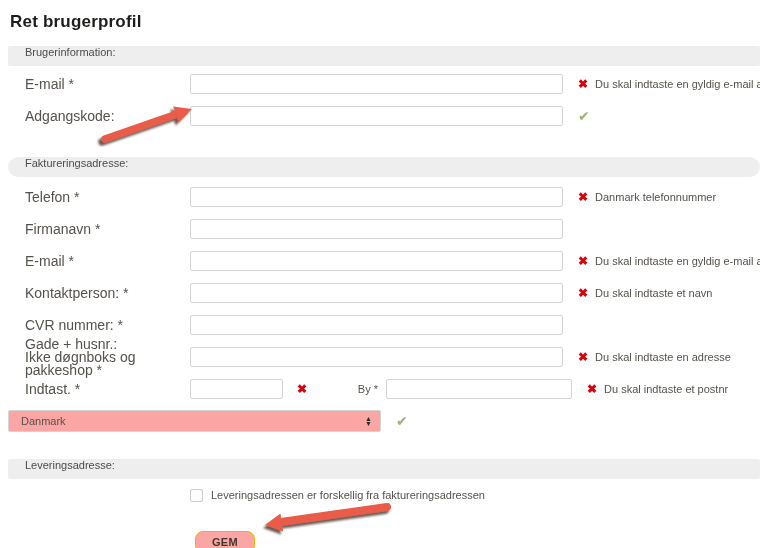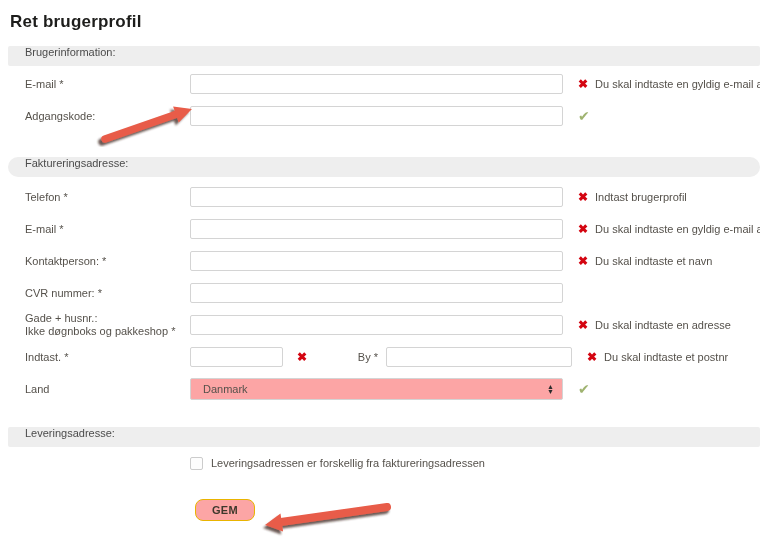--- a/index.html
+++ b/index.html
@@ -27,21 +27,21 @@
     border-radius:2px;
   }
   .bar-user    { margin-top:14px; }
   .bar-billing { margin-top:25px;border-radius:10px; }
   .bar-delivery{ margin-top:22px; }
   .rows { margin-top:2px; }
   .rows-billing { margin-top:4px; }
   .row { display:flex; align-items:center; height:32px; }
   .field-label {
     width:182px; padding-left:17px;
-    font-size:11px; color:#55514b; line-height:13px;
+    font-size:14px; color:#55514b; line-height:13px;
     flex:none;
   }
   .text-input {
     width:373px; height:20px;
     border:1px solid #d4d4d4; border-radius:2px;
     background:#ffffff;
     font-family:"Liberation Sans", sans-serif;
     font-size:11px; color:#444; padding:0 6px;
     flex:none; outline:none;
   }
@@ -140,24 +140,28 @@
     <span>Faktureringsadresse:</span>
   </div>
 
   <div class="rows rows-billing">
 
     <div class="row">
       <div class="field-label">Telefon *</div>
       <input class="text-input" type="text" value="" style="">
       <div class="status">
         <span class="x-icon">✖</span>
-        <span>Indtast brugerprofil</span>
-      </div>
-    </div>
-
+        <span>Danmark telefonnummer</span>
+      </div>
+    </div>
+
+    <div class="row">
+      <div class="field-label">Firmanavn *</div>
+      <input class="text-input" type="text" value="" style="">
+    </div>
 
     <div class="row">
       <div class="field-label">E-mail *</div>
       <input class="text-input" type="text" value="" style="">
       <div class="status">
         <span class="x-icon">✖</span>
         <span>Du skal indtaste en gyldig e-mail adresse</span>
       </div>
     </div>
 
@@ -193,21 +197,20 @@
       <span class="x-icon zip-x">✖</span>
       <div class="by-label">By *</div>
       <input class="text-input by-input" type="text" value="" style="">
       <div class="status">
         <span class="x-icon">✖</span>
         <span>Du skal indtaste et postnr</span>
       </div>
     </div>
 
     <div class="row">
-      <div class="field-label">Land</div>
       <div class="select-box">
         <span>Danmark</span>
         <span class="spinner">
             <span>▲</span>
             <span>▼</span>
           </span>
       </div>
       <div class="status">
         <span class="check-icon">✔</span>
       </div>

